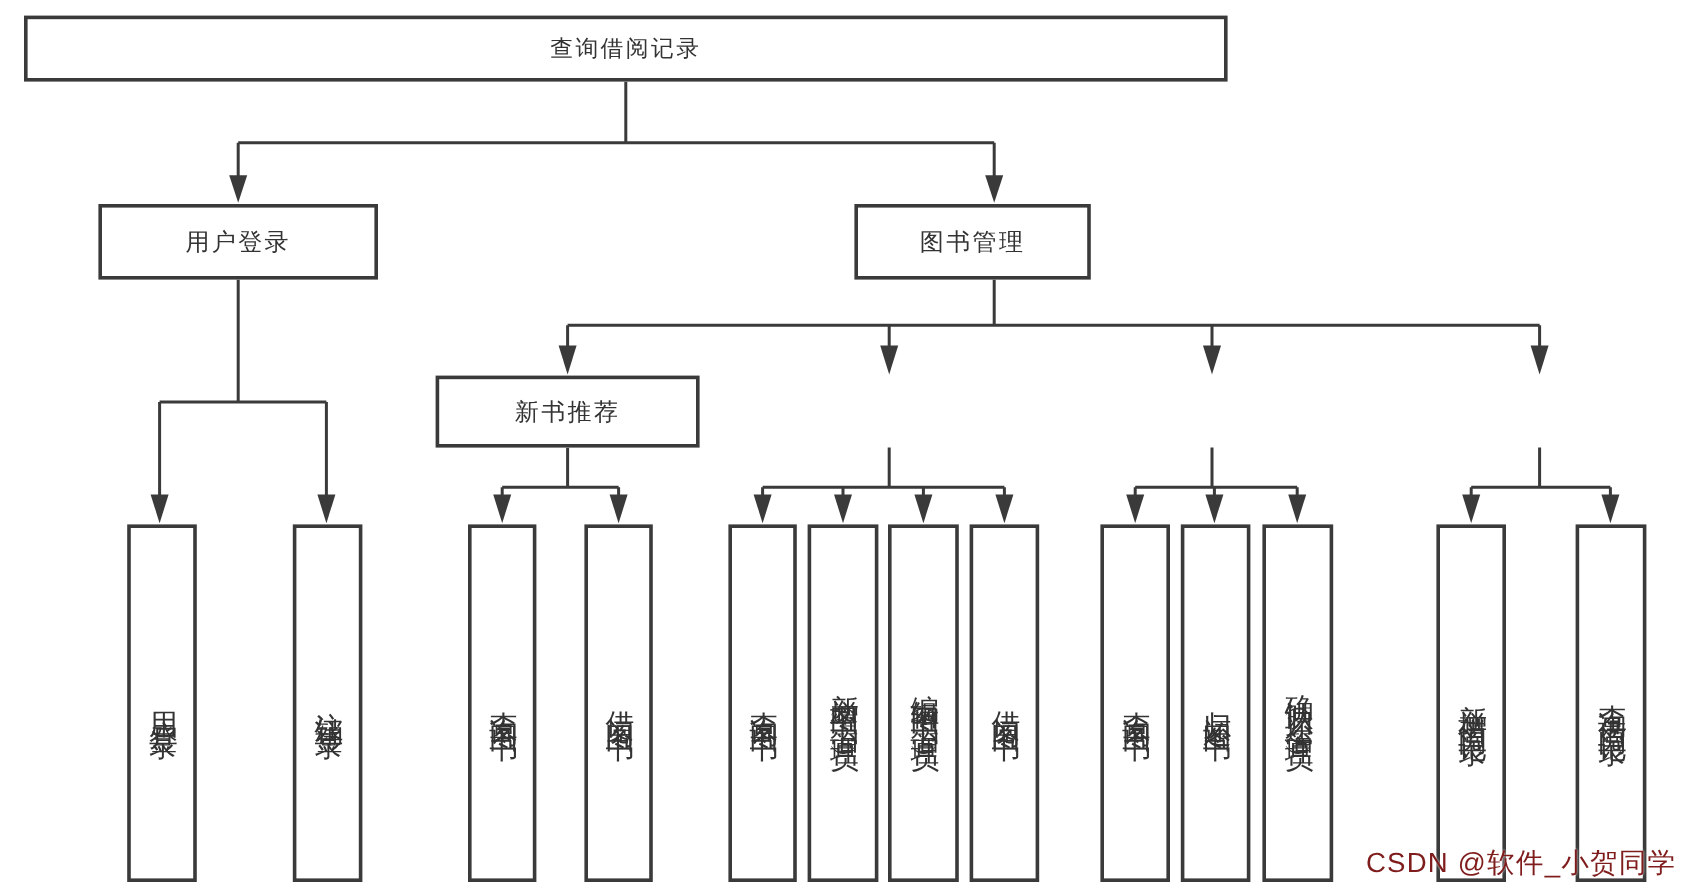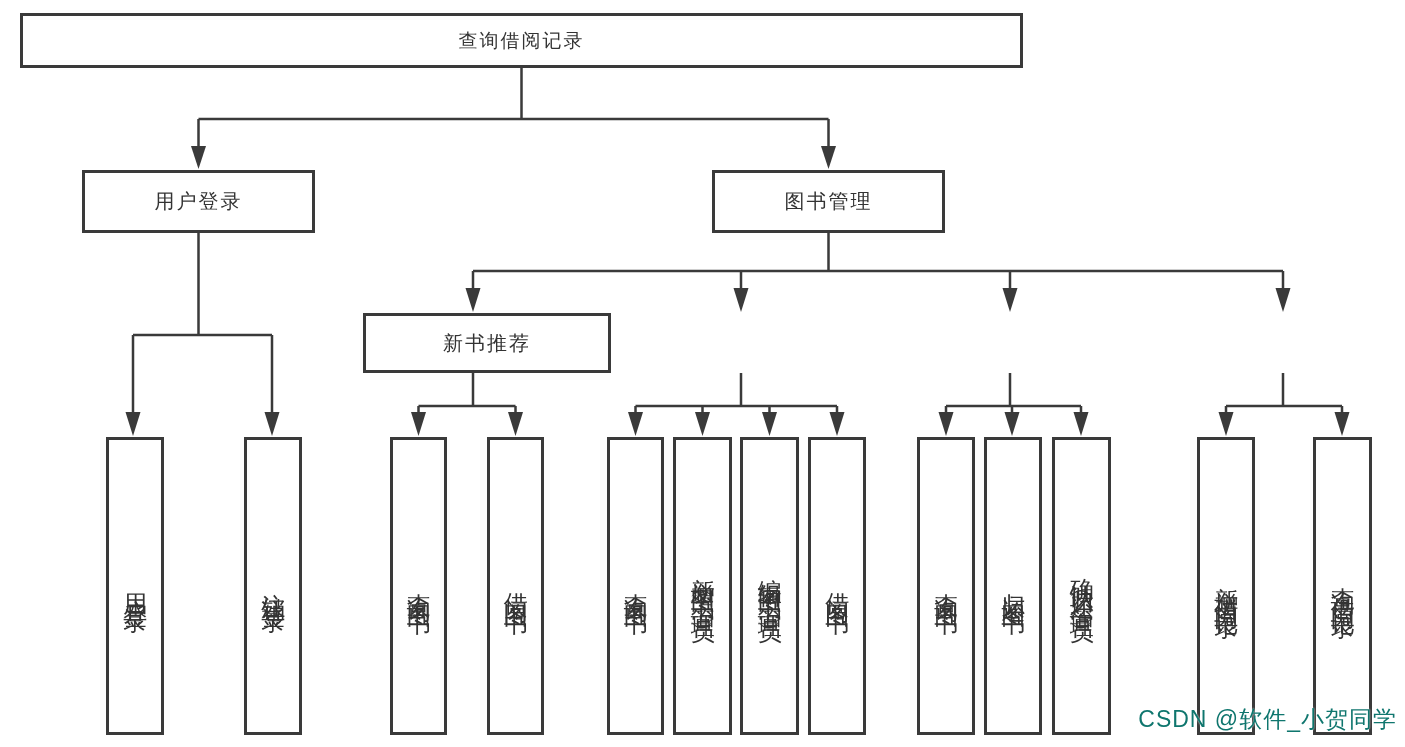--- a/index.html
+++ b/index.html
@@ -28,21 +28,21 @@
     font-size:24px;
     letter-spacing:6px;
     line-height:1.1;
     color:#333333;
     white-space:nowrap;
   }
   .watermark{
     position:absolute;
     right:8px;bottom:12px;
     font-size:23px;
-    color:#0f766e;
+    color:#7f1d1d;
     letter-spacing:1px;
     z-index:2;
     text-shadow:0 0 2px #ffffff;
   }
 </style>
 </head>
 <body>
 
 <div class="canvas">
 
@@ -86,25 +86,25 @@
     </g>
   </svg>
 
   <div class="node h root" style="left:20px;top:13px;width:1003px;height:55px;">
     <span>查询借阅记录</span>
   </div>
 
   <div class="node h" style="left:82px;top:170px;width:233px;height:63px;">
     <span>用户登录</span>
   </div>
-  <div class="node h" style="left:712px;top:170px;width:233px;height:63px;">
+  <div class="node h" style="left:712px;top:170px;width:197px;height:63px;">
     <span>图书管理</span>
   </div>
 
-  <div class="node h" style="left:363px;top:313px;width:248px;height:60px;text-align:center;">
+  <div class="node h" style="left:363px;top:313px;width:220px;height:60px;text-align:center;">
     <span>新书推荐</span>
   </div>
 
   <div class="node" style="left:106px;top:437px;width:58px;height:298px;">
     <span class="leaf-label">用户登录</span>
   </div>
   <div class="node" style="left:244px;top:437px;width:58px;height:298px;">
     <span class="leaf-label">注销登录</span>
   </div>
 

